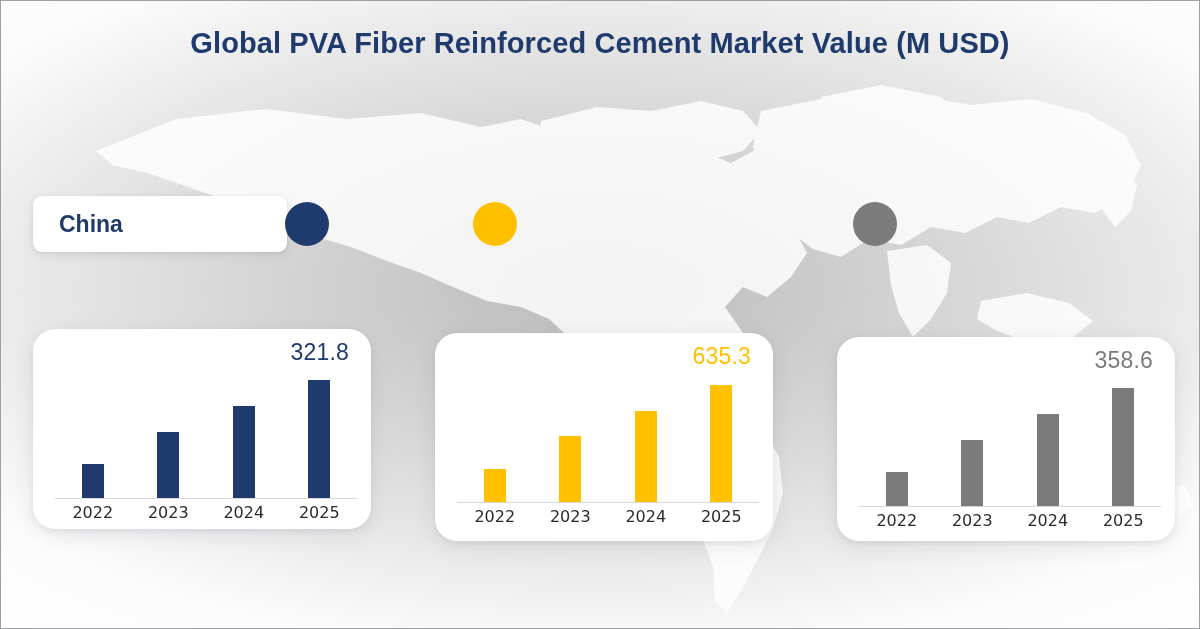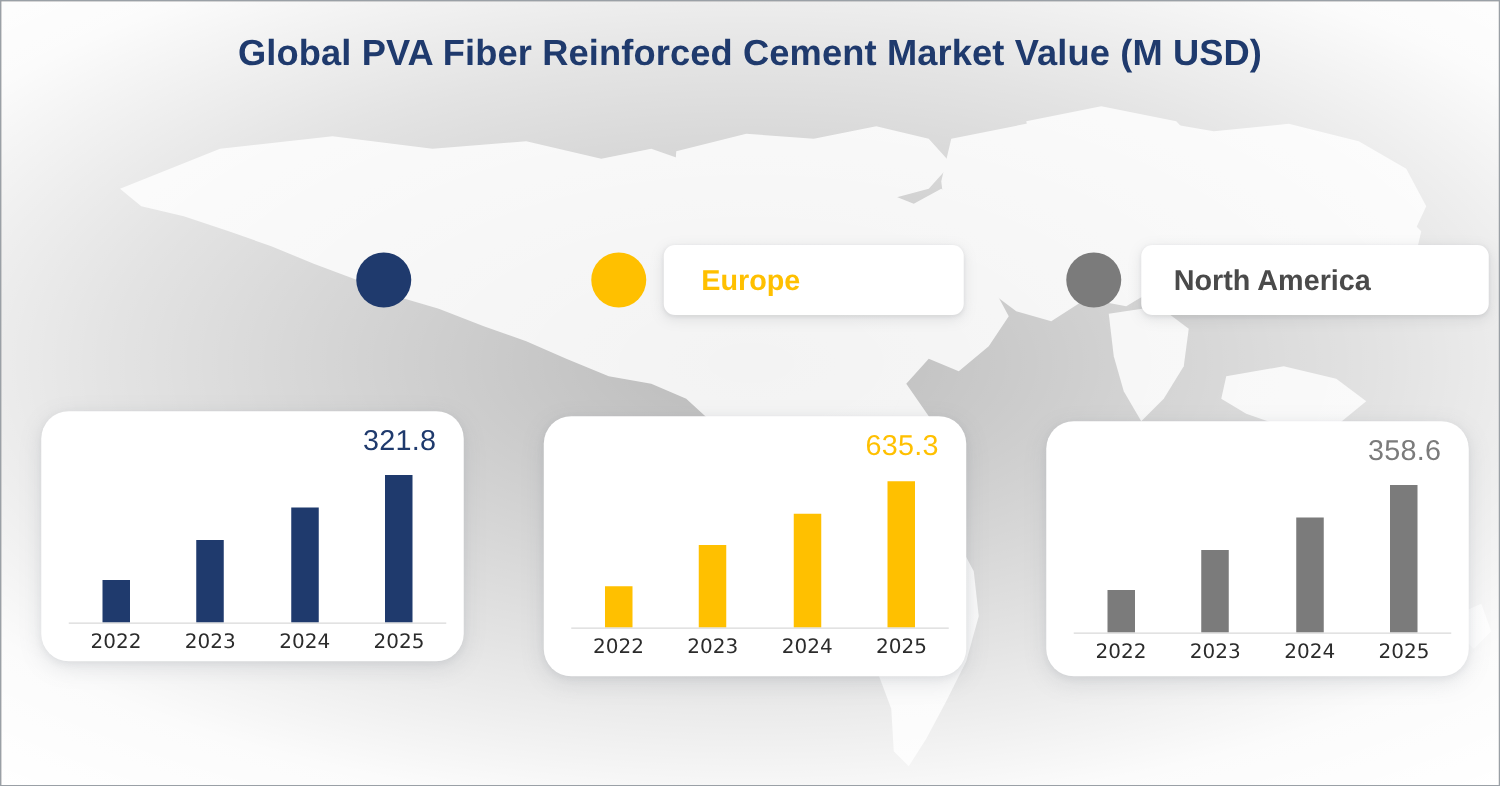--- a/index.html
+++ b/index.html
@@ -200,31 +200,28 @@
         <path d="M1166,490 L1184,482 L1192,504 L1178,518 L1166,506 Z"></path>
       </g>
     </svg>
   </div>
   <div id="vignette"></div>
 
   <div class="title-wrap">
     <div class="title-line">Global PVA Fiber Reinforced Cement Market Value (M USD)</div>
   </div>
 
+  <div class="legend-card" id="legend-card-0">
+    <span class="legend-label" style="color:#1f3a6d">China</span>
+  </div>
   <div class="legend-dot" id="legend-dot-0" style="background:#1f3a6d"></div>
 
   <div class="legend-dot" id="legend-dot-1" style="background:#ffc000"></div>
-  <div class="legend-card" id="legend-card-1">
-    <span class="legend-label" style="color:#ffc000">Europe</span>
-  </div>
 
   <div class="legend-dot" id="legend-dot-2" style="background:#7b7b7b"></div>
-  <div class="legend-card" id="legend-card-2">
-    <span class="legend-label" style="color:#4a4a4a">North America</span>
-  </div>
 
   <div class="chart-card" id="chart-card-0">
     <div class="value-label" style="color:#1f3a6d">321.8</div>
     <div class="plot">
       <div class="bars">
         <div class="bar-slot">
             <div class="bar" style="background:#1f3a6d;height:34px"></div>
           </div>
         <div class="bar-slot">
             <div class="bar" style="background:#1f3a6d;height:66px"></div>

